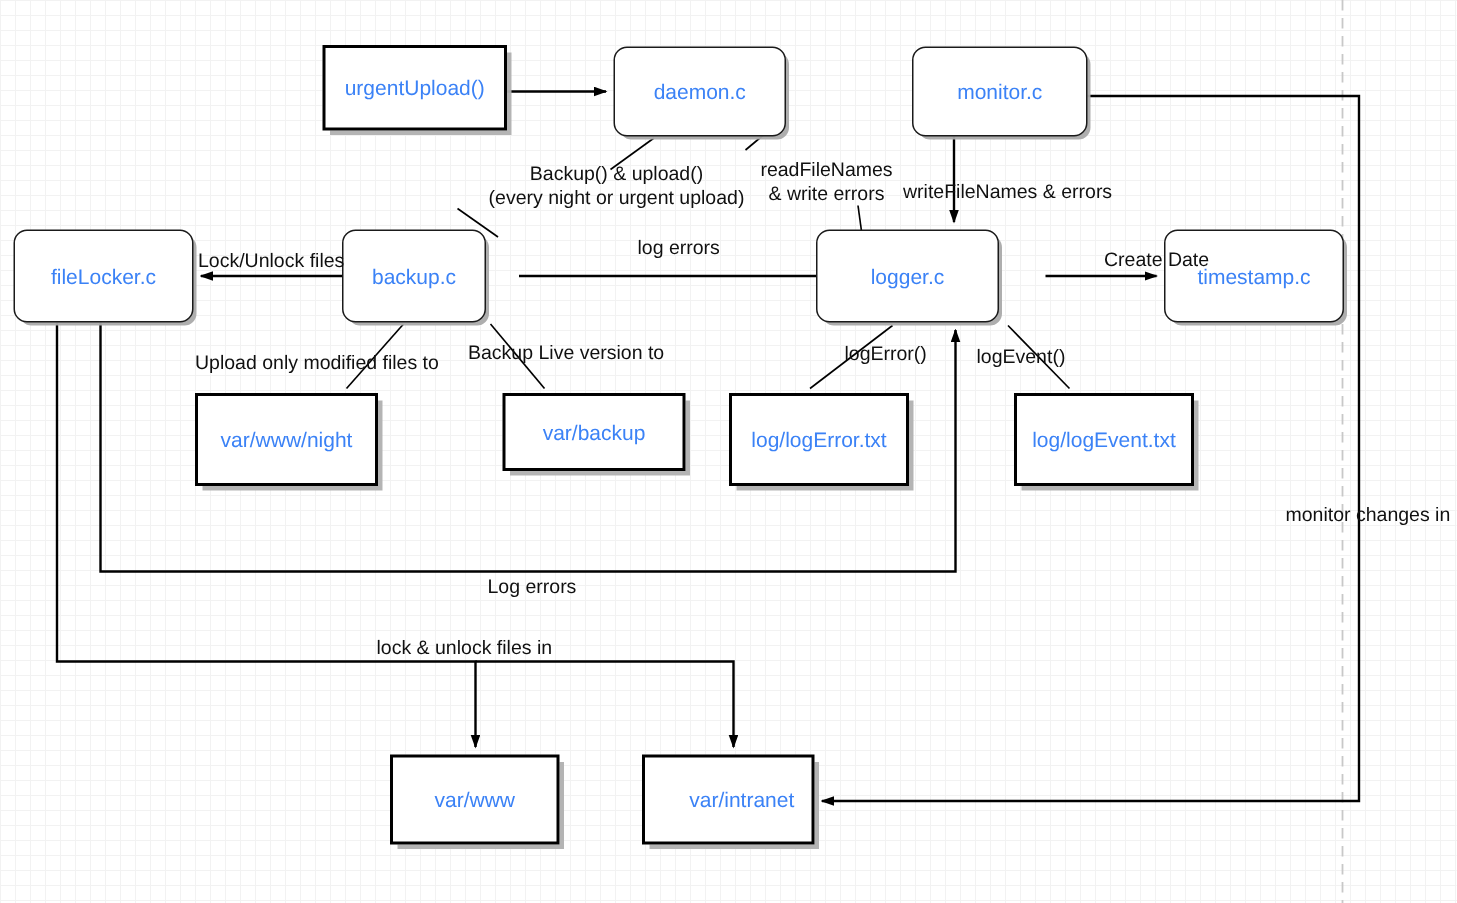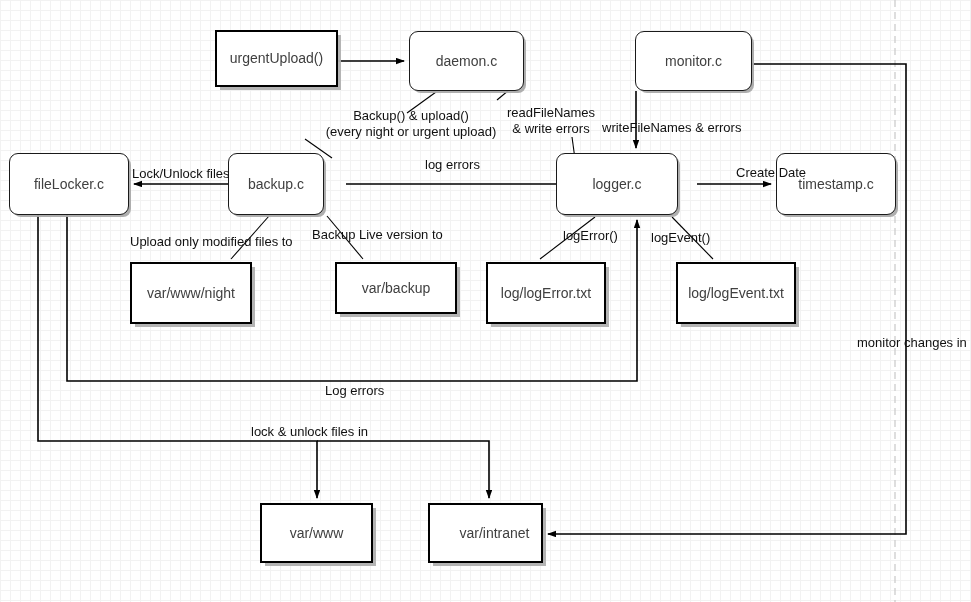--- a/index.html
+++ b/index.html
@@ -21,21 +21,21 @@
     background-size:10px 10px,10px 10px,40px 40px,40px 40px;
     background-position:0 0,0 0,0 0,0 0;
   }
   svg.edges{position:absolute;left:0;top:0;width:971px;height:602px;overflow:visible;}
 
   .node{
     position:absolute;
     box-sizing:border-box;
     background:#ffffff;
     display:flex;align-items:center;justify-content:center;
-    font-size:14px;color:#404040;
+    font-size:14px;color:#3b82f6;
     text-align:left;
     line-height:1.15;
     z-index:5;
   }
   .node.rounded{
     border:1.4px solid #1a1a1a;
     border-radius:9px;
     box-shadow:3px 3px 0 -1px rgba(170,170,170,0.95);
   }
   .node.rect{
@@ -106,30 +106,30 @@
       <path d="M725,64 L906,64 L906,534 L548,534" marker-end="url(#arrow)"></path>
     </g>
   </svg>
 
   <div class="node rect" style="left:215px;top:30px;width:123px;height:57px;">
       <span>urgentUpload()</span>
     </div>
   <div class="node rounded" style="left:409px;top:31px;width:115px;height:60px;">
       <span>daemon.c</span>
     </div>
-  <div class="node rounded" style="left:608px;top:31px;width:117px;height:60px;margin-left:27px;">
+  <div class="node rounded" style="left:608px;top:31px;width:117px;height:60px;">
       <span>monitor.c</span>
     </div>
   <div class="node rounded" style="left:9px;top:153px;width:120px;height:62px;">
       <span>fileLocker.c</span>
     </div>
   <div class="node rounded" style="left:228px;top:153px;width:96px;height:62px;">
       <span>backup.c</span>
     </div>
-  <div class="node rounded" style="left:556px;top:153px;width:122px;height:62px;">
+  <div class="node rounded" style="left:544px;top:153px;width:122px;height:62px;">
       <span>logger.c</span>
     </div>
   <div class="node rounded" style="left:776px;top:153px;width:120px;height:62px;">
       <span>timestamp.c</span>
     </div>
   <div class="node rect" style="left:130px;top:262px;width:122px;height:62px;">
       <span>var/www/night</span>
     </div>
   <div class="node rect" style="left:335px;top:262px;width:122px;height:52px;">
       <span>var/backup</span>

